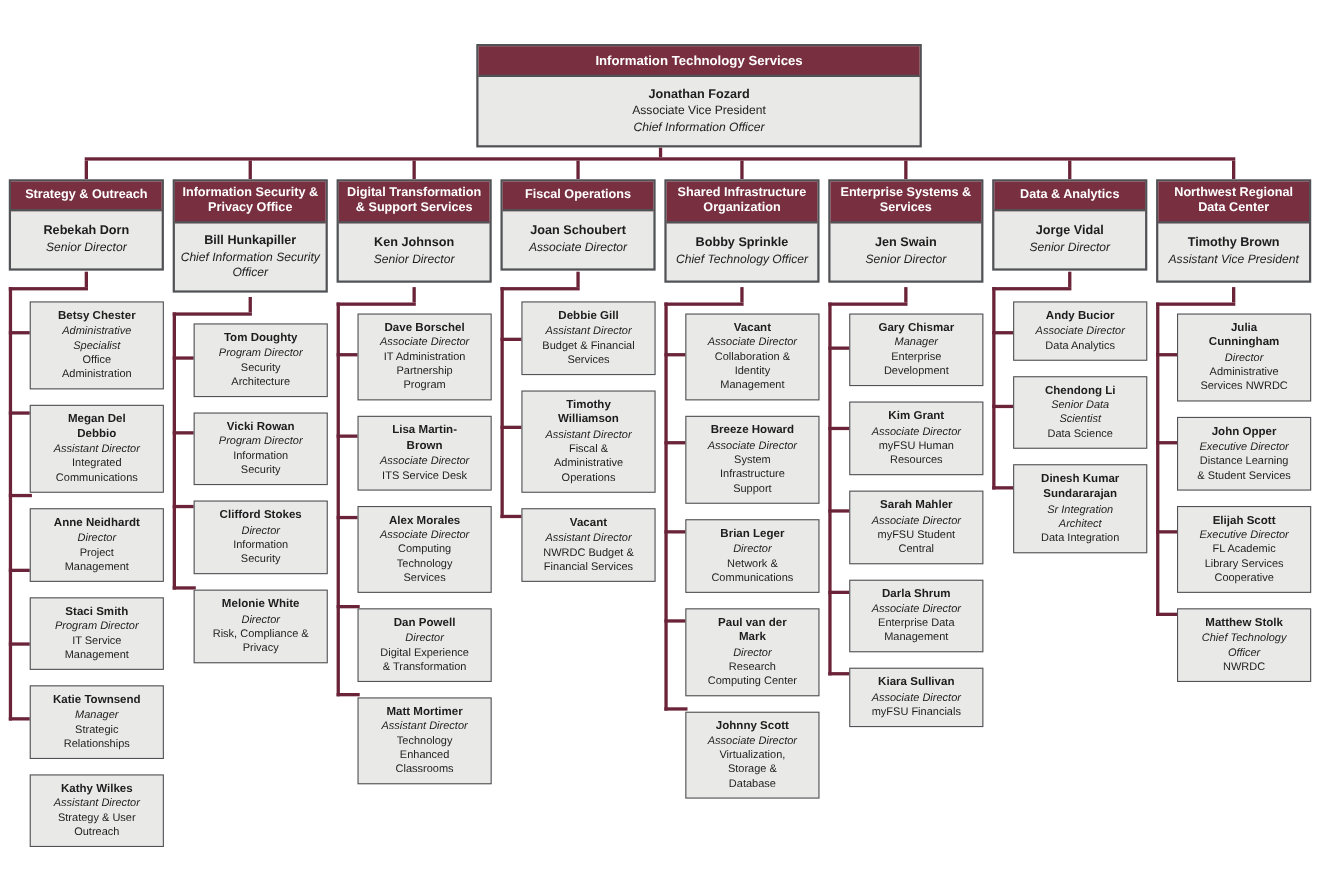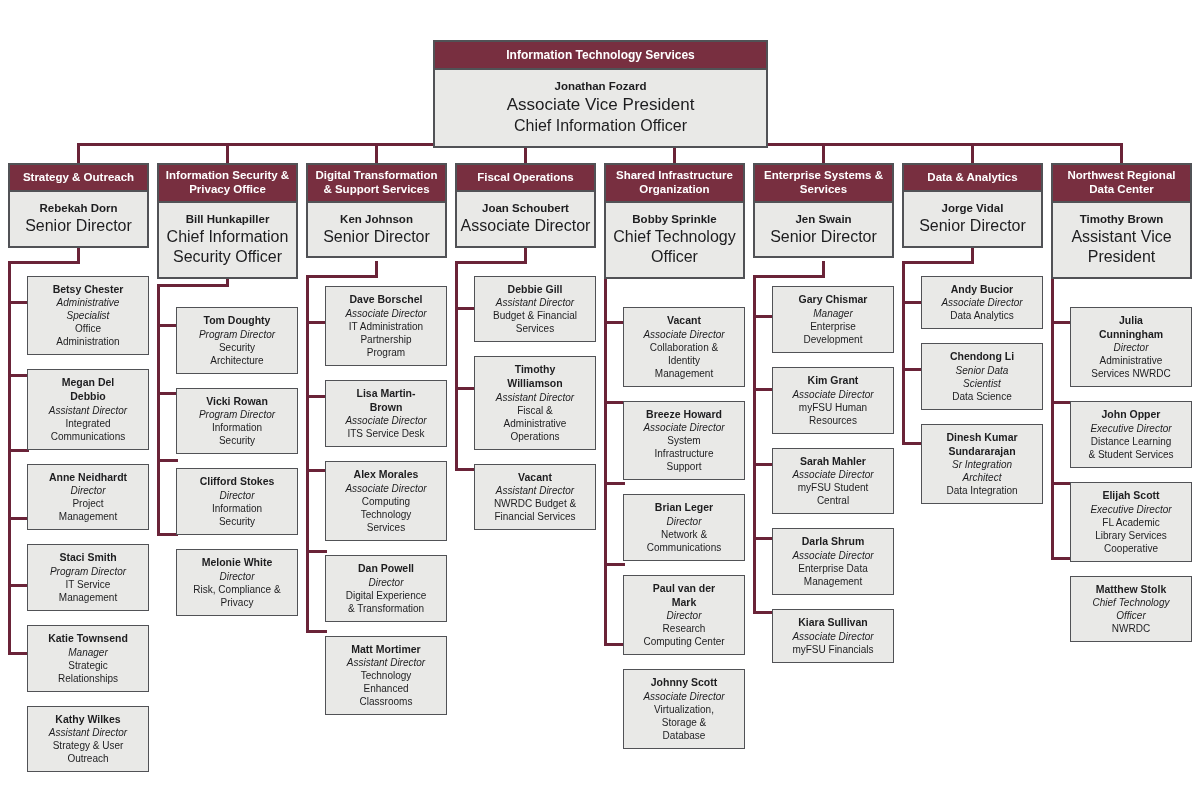--- a/index.html
+++ b/index.html
@@ -6,31 +6,31 @@
   html, body { width: 1200px; height: 800px; }
   body {
     background: #ffffff;
     font-family: "Liberation Sans", "DejaVu Sans", sans-serif;
     color: #1d1d1f;
   }
   #chart { position: relative; width: 1200px; height: 800px; overflow: hidden; }
   .conn { position: absolute; z-index: 0; }
 
   
-  .root-box { position: absolute; left: 433px; top: 40px; width: 335px; z-index: 1;
+  .root-box { position: absolute; left: 433px; top: 40px; width: 405px; z-index: 1;
     border: 2px solid var(--border); background: var(--box-bg); text-align: center; }
   .band { background: var(--garnet); color: #fff; font-weight: bold; text-align: center;
     font-size: 11.5px; line-height: 1.2; padding: 4px 2px; border-bottom: 2px solid var(--border);
     display: flex; align-items: center; justify-content: center; }
   .root-box .band { font-size: 12px; padding: 6px; }
   .hbody { padding: 9px 2px; display: flex; flex-direction: column; justify-content: center; min-height: 52px; }
   .root-box .hbody { min-height: 58px; }
   .nm { font-weight: bold; font-size: 11.5px; line-height: 1.3; }
-  .t1 { font-size: 17px; line-height: 1.3; }
-  .t2 { font-size: 16px; line-height: 1.3; }
+  .t1 { font-size: 11px; line-height: 1.3; }
+  .t2 { font-style: italic; font-size: 11px; line-height: 1.3; }
 
   
   .org-col { position: absolute; top: 163px; width: 141px; }
   .head-box { position: relative; z-index: 1; border: 2px solid var(--border);
     background: var(--box-bg); text-align: center; }
   .head-box .band { min-height: 27px; }
   .children { margin-left: 19px; margin-top: 28px; }
   .child-box { position: relative; z-index: 1; border: 1.5px solid var(--border);
     background: var(--box-bg); text-align: center; padding: 6px 16px; margin-bottom: 14px;
     font-size: 10px; line-height: 1.3; }

